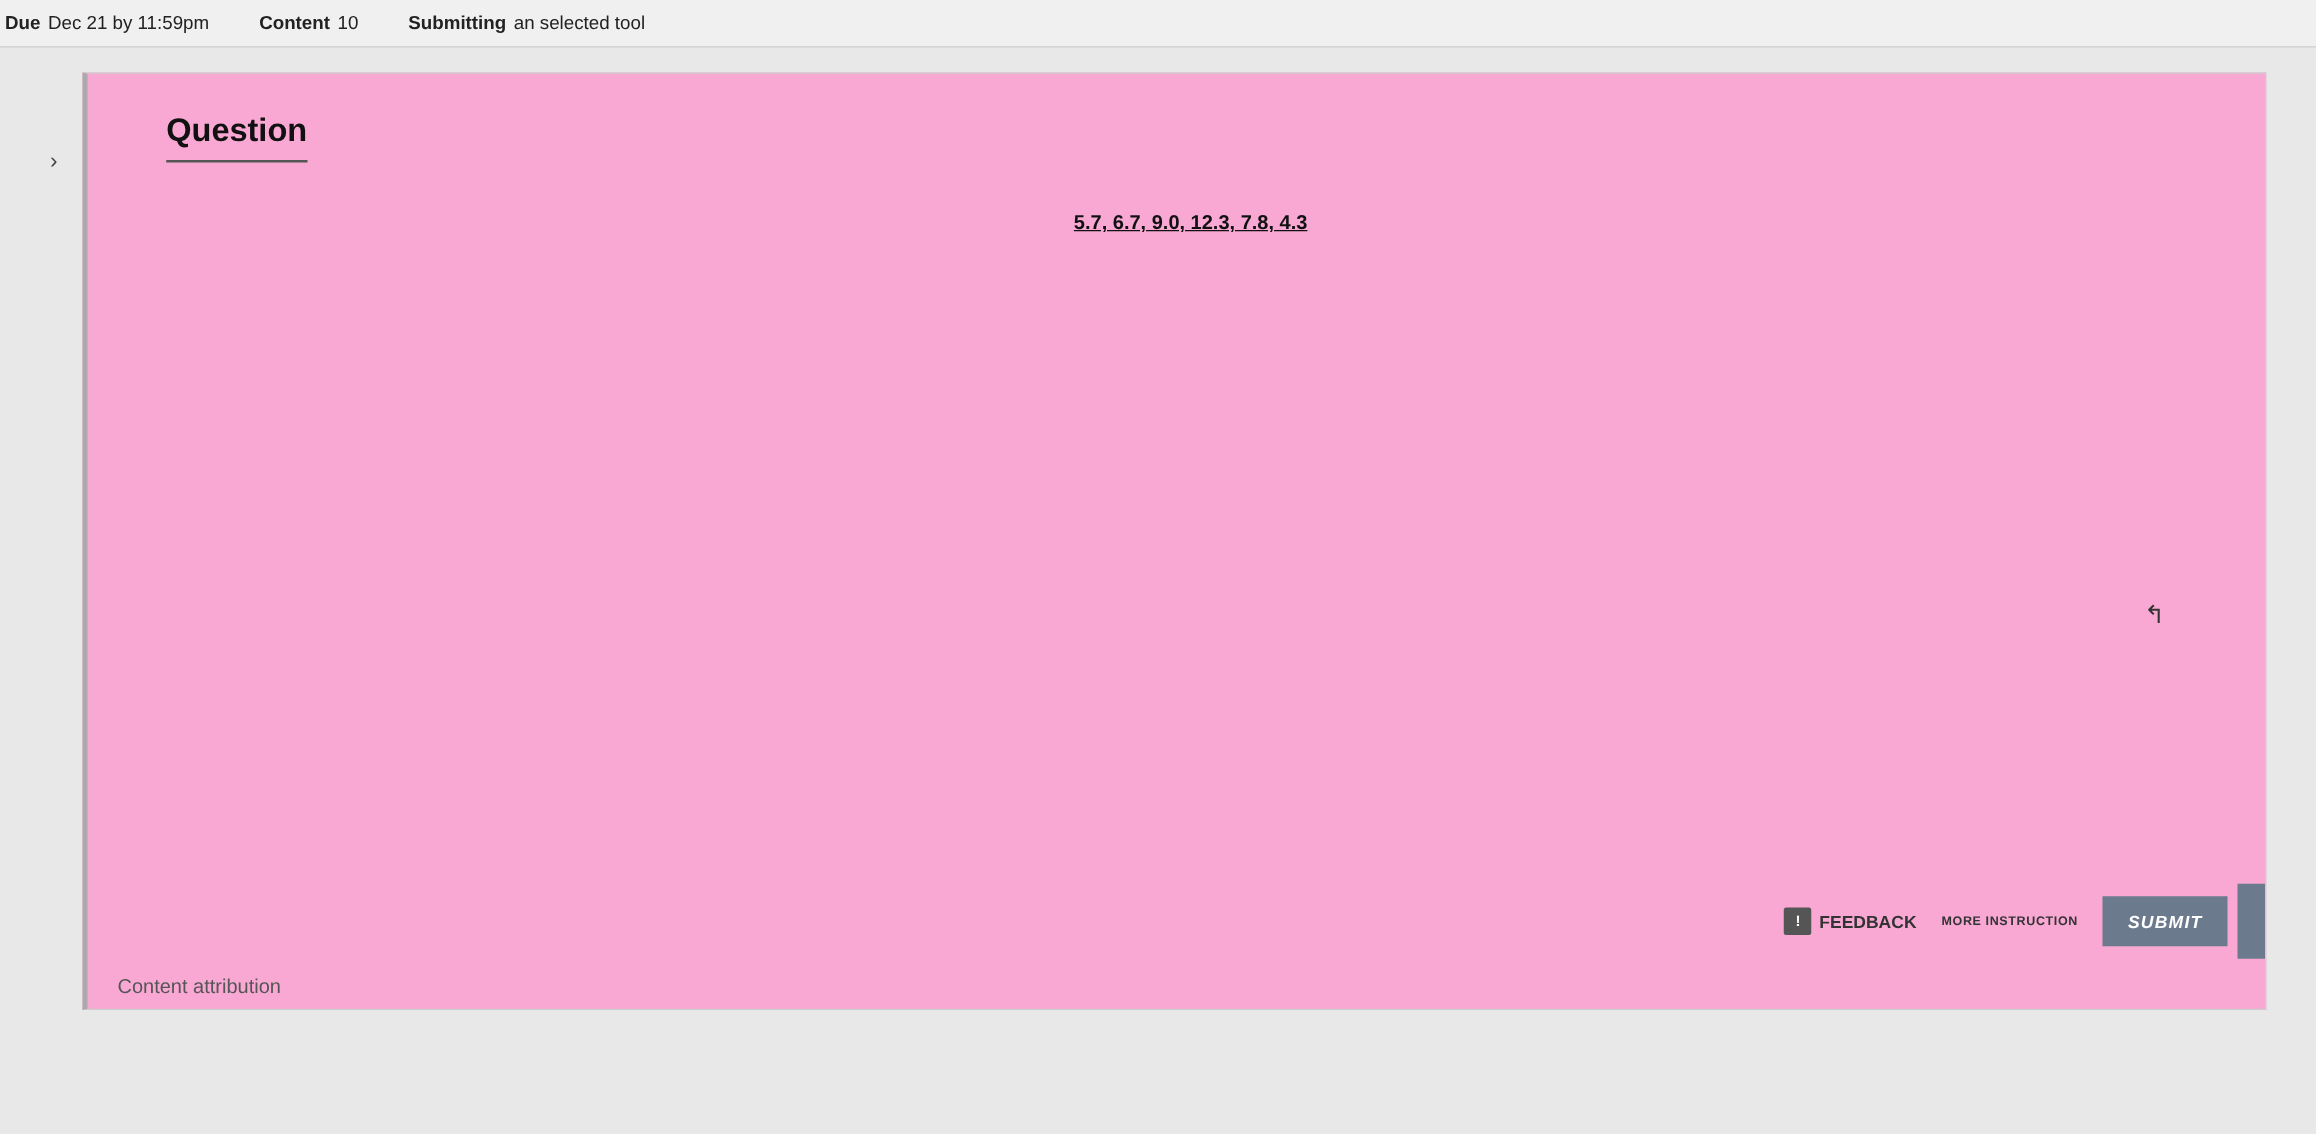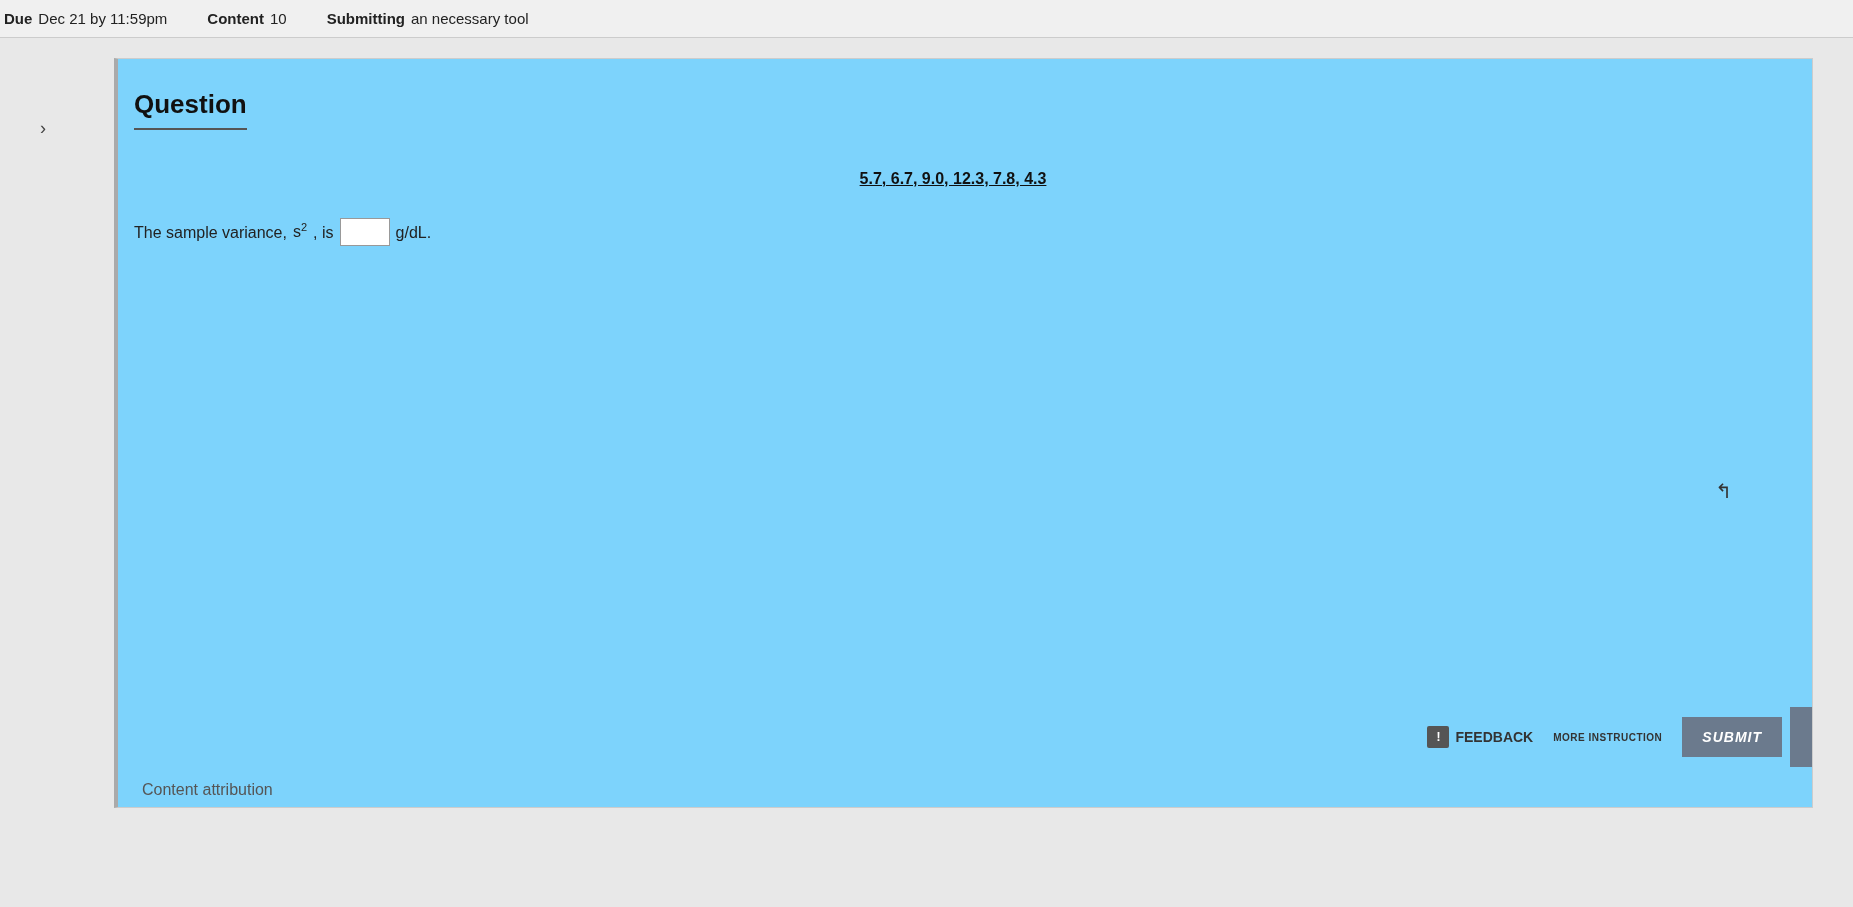--- a/index.html
+++ b/index.html
@@ -46,28 +46,27 @@
 
     .left-arrow {
       margin-top: 60px;
       color: #444;
       font-size: 18px;
       cursor: pointer;
       user-select: none;
     }
 
     .question-card {
-      background-color: #7dd3fc;
+      background-color: #f9a8d4;
       border: 1px solid #ccc;
       border-left: 4px solid #aaa;
       flex: 1;
-      padding: 30px 40px 40px 16px;
+      padding: 30px 40px 40px 63px;
       min-height: 750px;
       position: relative;
-      margin-left: 48px;
     }
 
     .question-title {
       font-size: 26px;
       font-weight: bold;
       color: #111;
       margin-bottom: 20px;
       border-bottom: 2px solid #555;
       padding-bottom: 8px;
       display: inline-block;
@@ -216,50 +215,41 @@
   <div class="top-bar-item">
     <span class="top-bar-label">Due</span>
     <span>Dec 21 by 11:59pm</span>
   </div>
   <div class="top-bar-item">
     <span class="top-bar-label">Content</span>
     <span>10</span>
   </div>
   <div class="top-bar-item">
     <span class="top-bar-label">Submitting</span>
-    <span>an necessary tool</span>
+    <span>an selected tool</span>
   </div>
 </div>
 
 <div class="main-content">
 
   <div class="left-arrow">›</div>
 
   <div class="question-card">
 
     
     <div class="question-title">Question</div>
 
     
 
     
     <div class="data-set">5.7, 6.7, 9.0, 12.3, 7.8, 4.3</div>
 
     
 
     
-    <div class="answer-row">
-      <span>The sample variance,</span>
-      <span>
-        <span>s</span><span class="superscript">2</span>
-      </span>
-      <span>, is</span>
-      <input type="text" class="answer-input" value="" style="">
-      <span>g/dL.</span>
-    </div>
 
     
     <div class="cursor-icon">↰</div>
 
     
     <div class="bottom-actions">
 
       <button class="feedback-btn">
         <div class="feedback-icon">
           <span>!</span>

